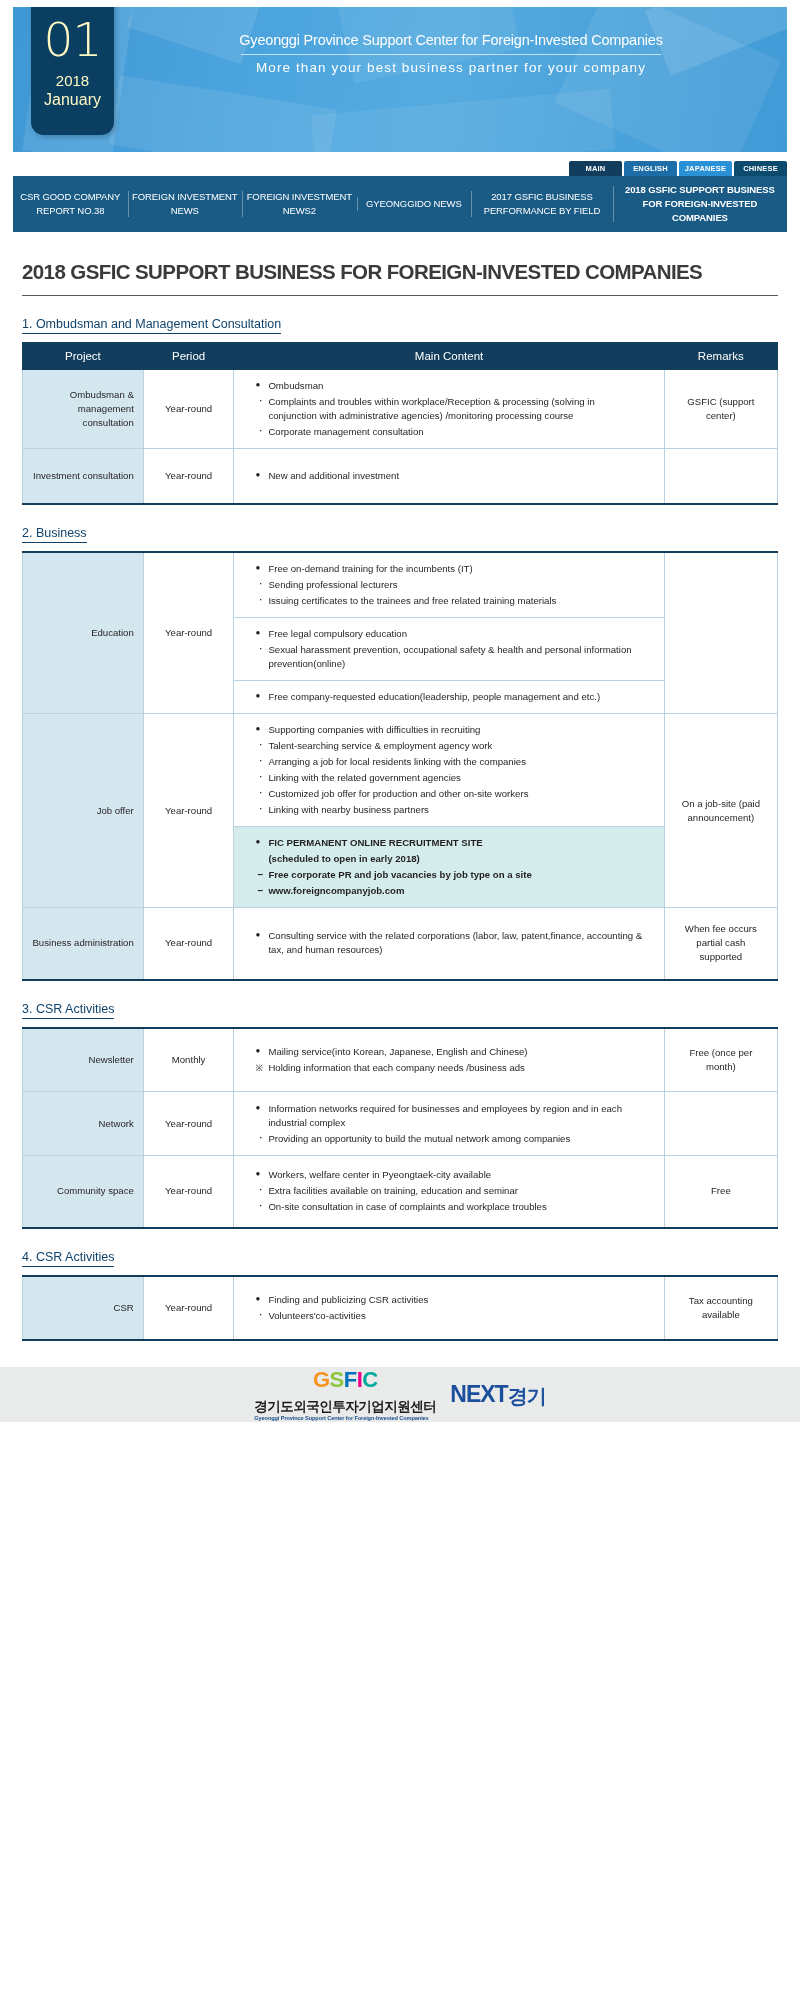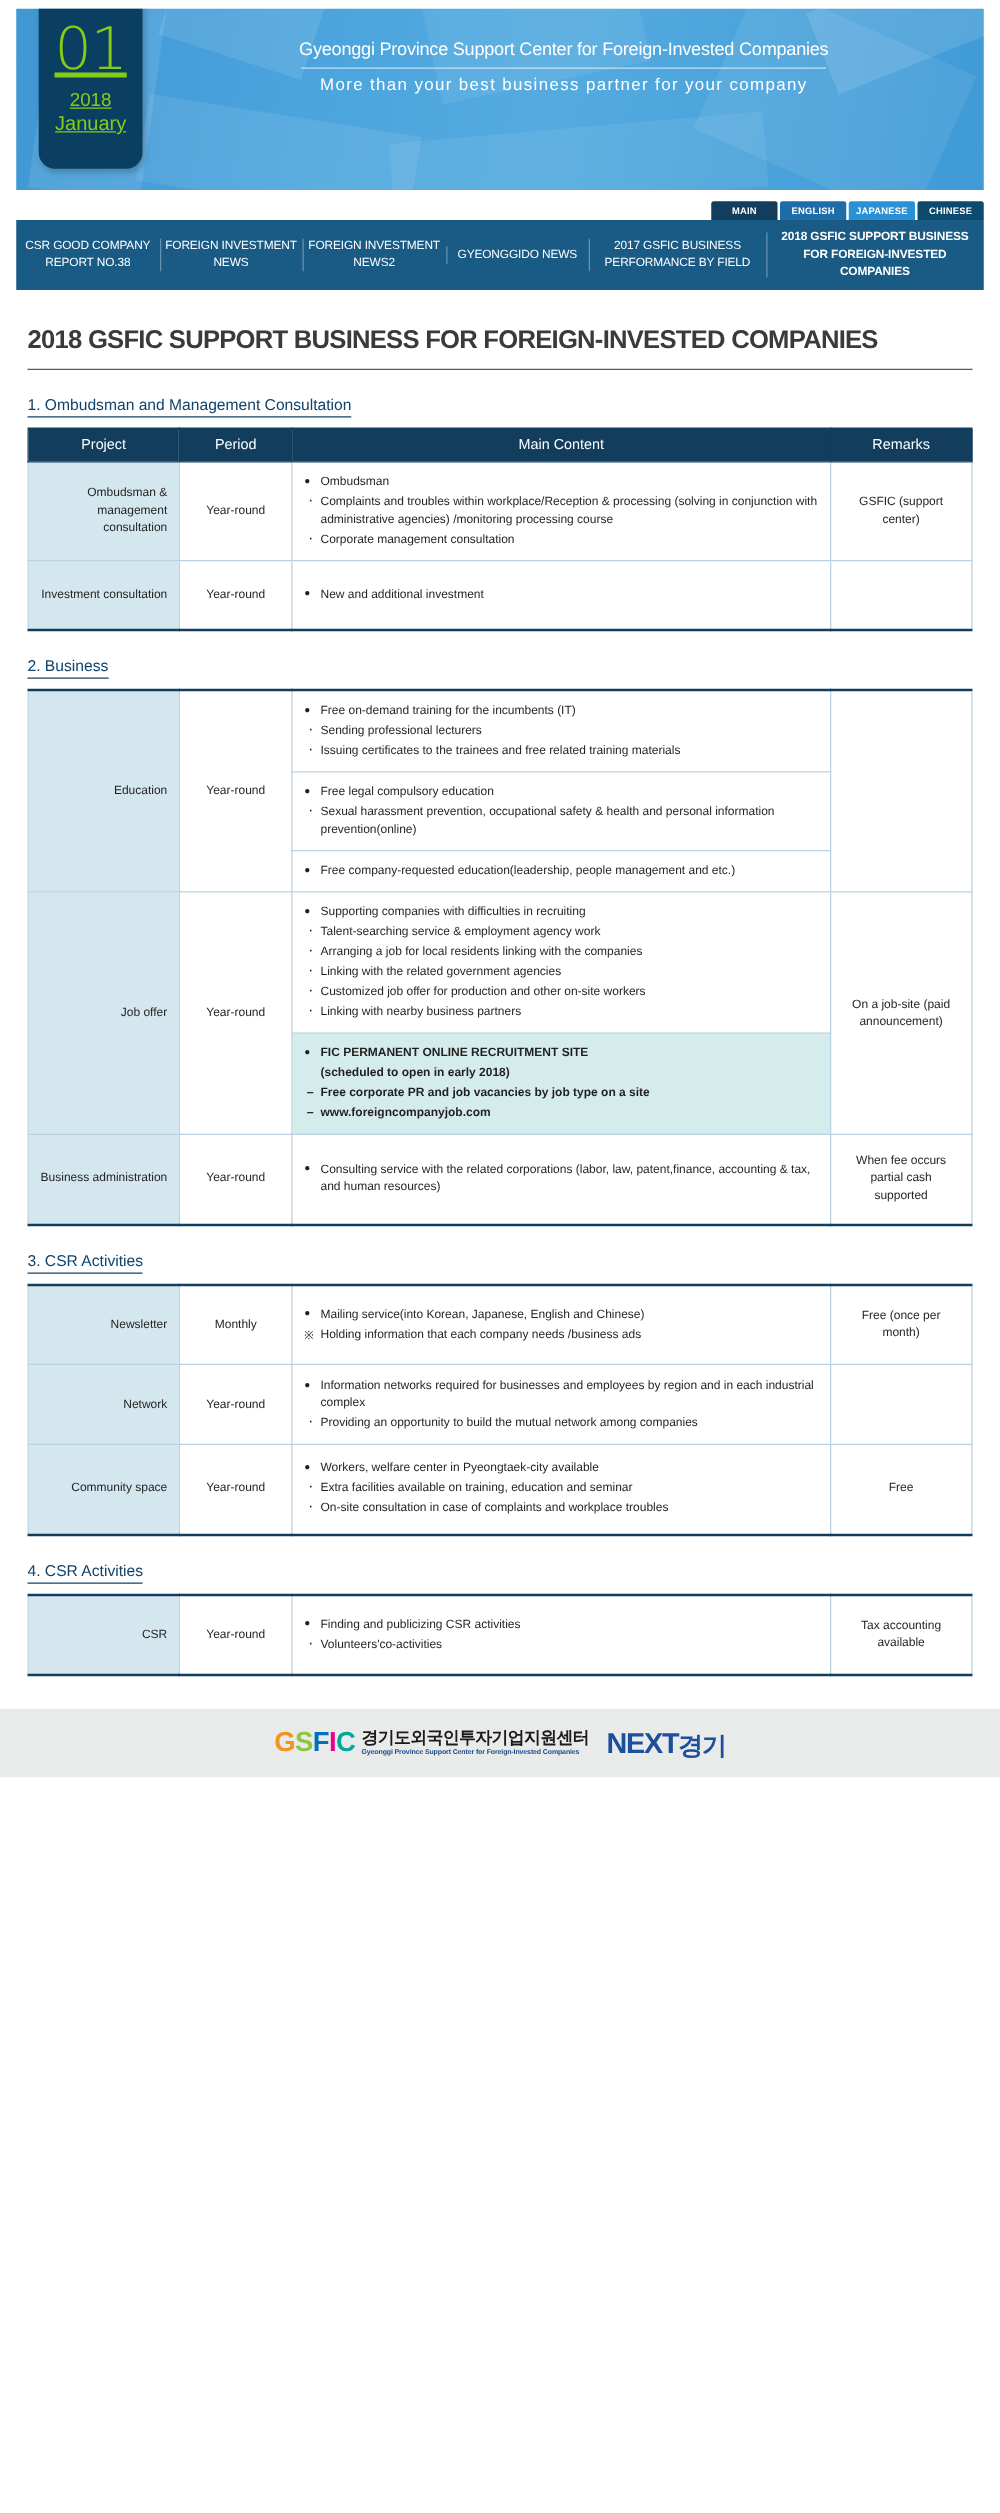--- a/index.html
+++ b/index.html
@@ -25,25 +25,24 @@
     opacity: .42;
     background: #ffffff;
   }
 
   .datebox {
     position: absolute;
     left: 18px; top: -7px;
     width: 83px; height: 135px;
     background: #0b3f62;
     border-radius: 0 0 13px 13px;
-    color: #84cc16;
+    color: #fef9c3;
     text-align: center;
     z-index: 5;
     box-shadow: 2px 2px 5px rgba(0,0,0,.22);
-    text-decoration: underline;
   }
   .datebox .mnum {
     font-size: 47px;
     line-height: 62px;
     padding-top: 9px;
     font-weight: 300;
     letter-spacing: -1px;
     font-family: "DejaVu Sans", sans-serif;
   }
   .datebox .yr { font-size: 15px; line-height: 19px; font-weight: 300; }
@@ -182,21 +181,21 @@
     background: #d4e7ef;
     text-align: right;
     font-size: 10.5px;
     line-height: 22px;
   }
   td.per { text-align: center; font-size: 10px; }
   td.rem { text-align: center; font-size: 10px; line-height: 17px; }
   td.hl  { background: #d4edec; }
 
   ul.ct { margin: 0; padding: 0; list-style: none; }
-  ul.ct li { position: relative; padding-left: 13px; margin: 2px 0; }
+  ul.ct li { position: relative; padding-left: 13px; margin: 2px 12px; }
   ul.ct li.b::before {
     content: "\25CF"; position: absolute; left: 0; top: -1px; font-size: 8px;
   }
   ul.ct li.d::before {
     content: "\B7"; position: absolute; left: 3px; top: -2px; font-size: 13px;
   }
   ul.ct li.x::before {
     content: "\203B"; position: absolute; left: 0px; top: 0px; font-size: 9px;
   }
   ul.ct li.p { padding-left: 13px; }
@@ -209,21 +208,21 @@
   
   .footer {
     margin-top: 26px;
     background: #e9eaea;
     height: 55px;
     display: flex;
     align-items: center;
     justify-content: center;
     gap: 14px;
   }
-  .logo-gsfic { display:flex; align-items:center; gap:5px; }
+  .logo-gsfic { display:flex; align-items:center; gap:5px;flex-direction:column; }
   .gsfic-letters { font-size: 22px; font-weight: bold; letter-spacing: -.5px; }
   .gsfic-letters .c1 { color:#f6921e; }
   .gsfic-letters .c2 { color:#8dc63f; }
   .gsfic-letters .c3 { color:#0072bc; }
   .gsfic-letters .c4 { color:#ec008c; }
   .gsfic-letters .c5 { color:#00a99d; }
   .gsfic-kr { line-height: 1; }
   .gsfic-kr .kr { font-size: 13.5px; font-weight: bold; color:#1b1b1b; letter-spacing:-.5px; }
   .gsfic-kr .en { font-size: 5.6px; font-weight: bold; color:#1b4f8a; letter-spacing:-.1px; display:block; margin-top:2px; }
   .logo-next { display:flex; align-items:center; font-size: 23px; font-weight: bold; color:#1b4f9c; letter-spacing:-1px; }

